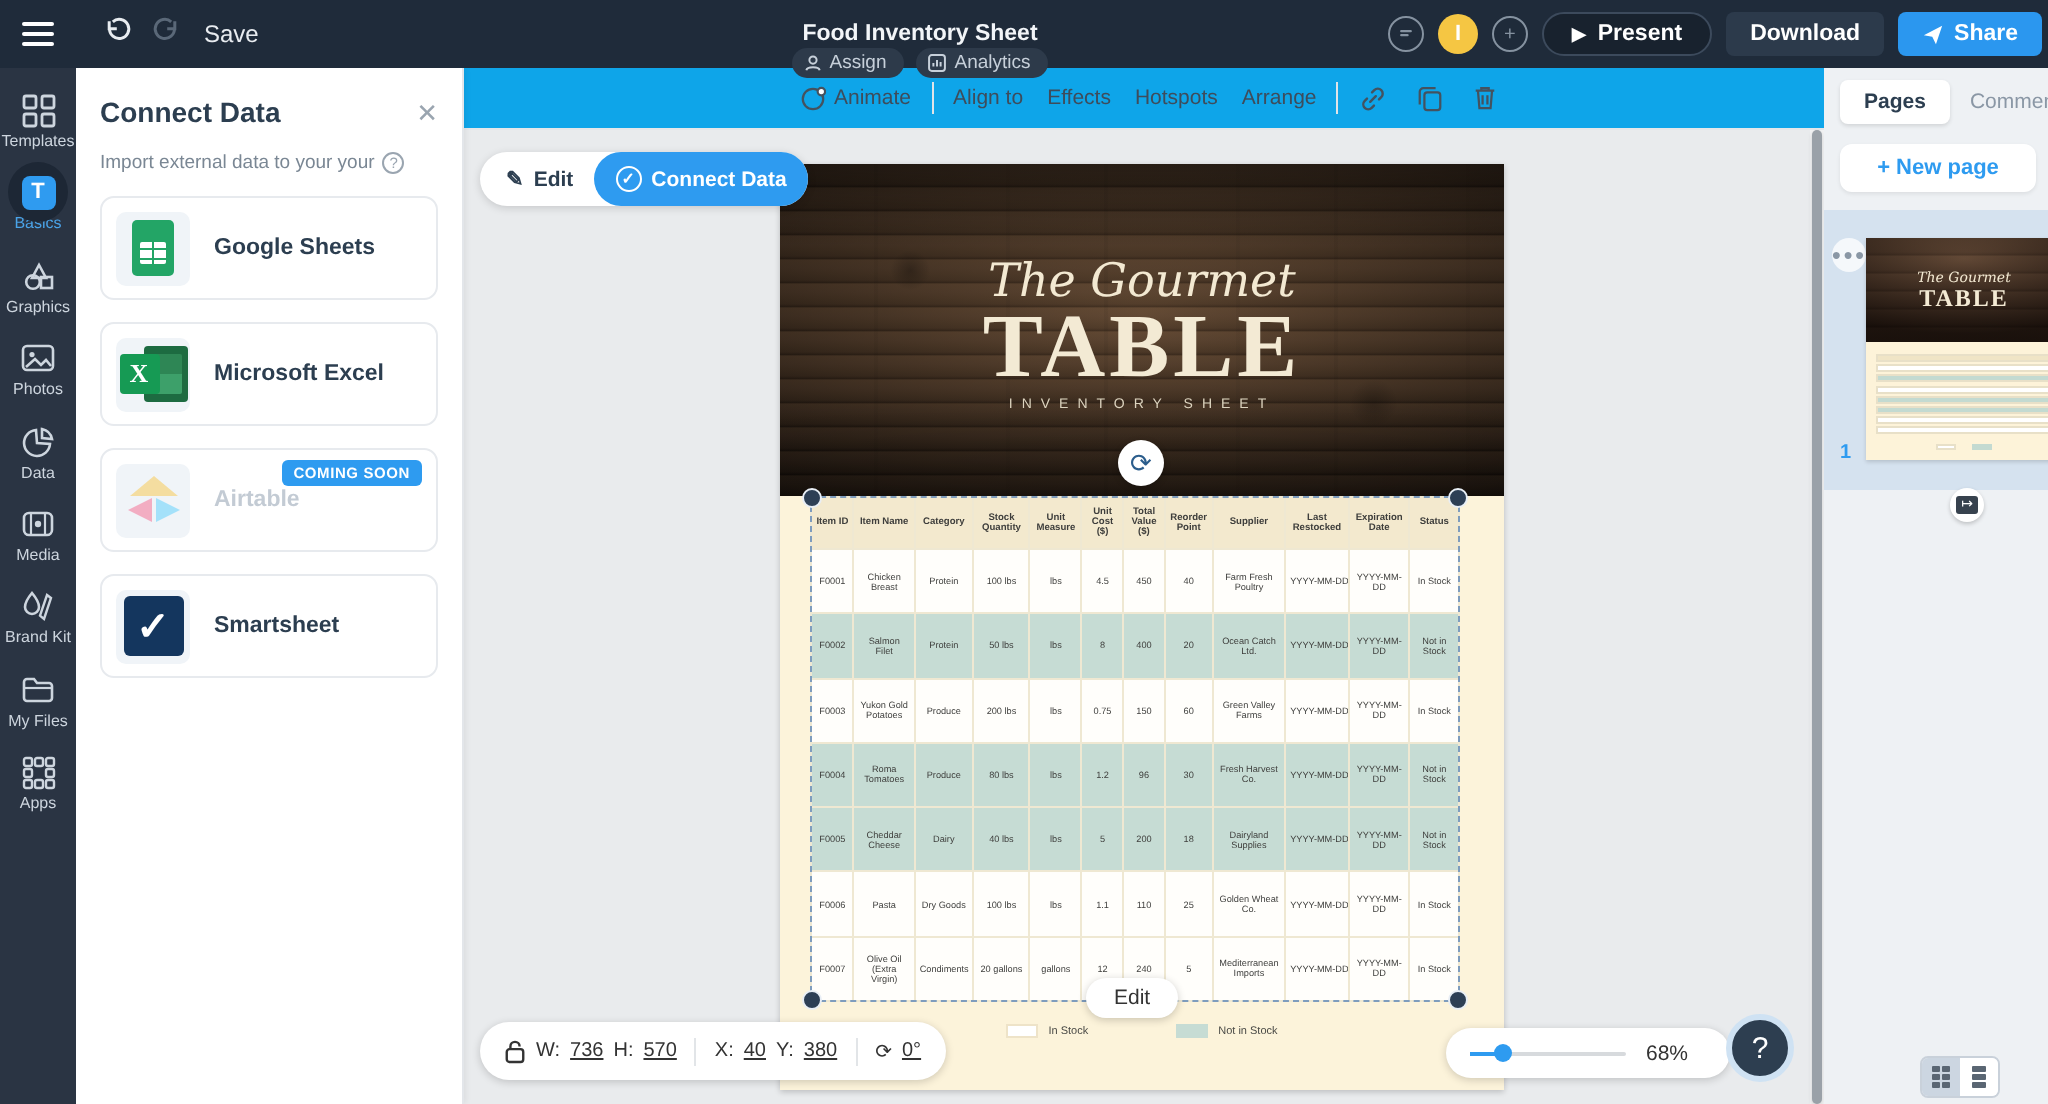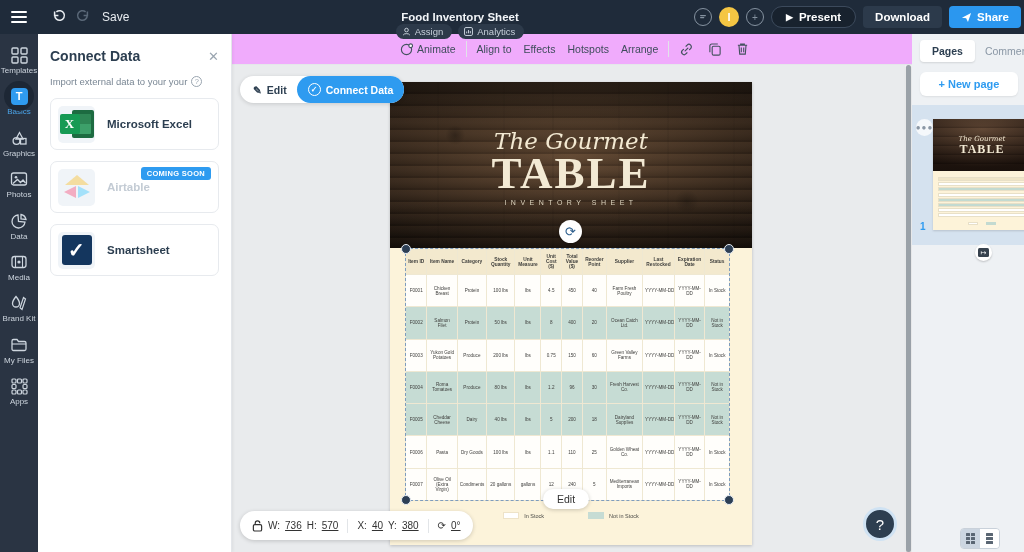--- a/index.html
+++ b/index.html
@@ -59,21 +59,21 @@
   .xl-sheet::before { content:""; position:absolute; left:4px; top:4px; right:3px; bottom:4px; background:
       linear-gradient(#2e8655 50%, #3da06a 50%); border-radius:1px; }
   .xl-x { position:absolute; left:0; top:6px; width:20px; height:20px; background:#169a54; border-radius:2px; color:#fff; font-weight:bold; font-size:13px; display:flex; align-items:center; justify-content:center; font-family:"Liberation Serif",serif; }
   .at-icon { position:relative; width:34px; height:28px; }
   .at-icon i { position:absolute; width:0; height:0; }
   .at-top { left:5px; top:2px; border-left:12px solid transparent; border-right:12px solid transparent; border-bottom:10px solid #fcb400; }
   .at-right { left:18px; top:13px; border-top:6px solid transparent; border-bottom:6px solid transparent; border-left:12px solid #18bfff; }
   .at-left { left:4px; top:13px; border-top:6px solid transparent; border-bottom:6px solid transparent; border-right:12px solid #f82b60; }
   .ss-icon { width:30px; height:30px; background:#14365e; border-radius:3px; display:flex; align-items:center; justify-content:center; color:#fff; font-size:20px; font-weight:bold; }
   
-  .toolbar { position:absolute; left:232px; top:34px; width:680px; height:31px; background:#f0abfc; border-bottom:1px solid #e4e7ea; display:flex; align-items:center; z-index:8; font-size:10.5px; color:#3e4c5b; }
+  .toolbar { position:absolute; left:232px; top:34px; width:680px; height:31px; background:#0ea5e9; border-bottom:1px solid #e4e7ea; display:flex; align-items:center; z-index:8; font-size:10.5px; color:#3e4c5b; }
   .toolbar .grp { display:flex; align-items:center; gap:12px; }
   .tbtn { display:flex; align-items:center; gap:4px; cursor:pointer; white-space:nowrap; }
   .tsep { width:1px; height:16px; background:#e0e4e8; margin:0 10px; }
   .ticon { font-size:13px; color:#44525f; display:flex; align-items:center; }
   
   .canvas { position:absolute; left:232px; top:65px; width:673px; height:487px; background:#e9ebed; overflow:hidden; }
   .vscroll { position:absolute; left:905px; top:65px; width:7px; height:487px; background:#f1f2f3; z-index:9; }
   .vscroll .thumb { position:absolute; left:1px; top:0; width:5px; height:100%; background:#9aa1a8; border-radius:3px; }
   .design { position:absolute; left:158px; top:17px; width:362px; height:463px; background:#fcf3da; box-shadow:0 1px 3px rgba(0,0,0,.2); }
   .wood { position:absolute; left:0; top:0; width:362px; height:166px; overflow:hidden;
@@ -314,20 +314,26 @@
   <div class="panel-head">
     <span class="panel-title">Connect Data</span>
     <span class="panel-close">✕</span>
   </div>
   <div class="panel-sub">
     <span>Import external data to your your</span>
     <span class="q-circ">?</span>
   </div>
   <div class="src-card">
     <div class="src-tile">
+        <div class="gs-icon"></div>
+      </div>
+    <div class="src-name">Google Sheets</div>
+  </div>
+  <div class="src-card">
+    <div class="src-tile">
         <div class="xl-icon">
           <div class="xl-sheet"></div>
           <div class="xl-x">X</div>
         </div>
       </div>
     <div class="src-name">Microsoft Excel</div>
   </div>
   <div class="src-card disabled">
     <div class="badge">COMING SOON</div>
     <div class="src-tile">
@@ -571,20 +577,27 @@
     <span class="sep"></span>
     <span class="lab">X:</span>
       <span class="val">40</span>
     <span class="lab">Y:</span>
       <span class="val">380</span>
     <span class="sep"></span>
     <span>⟳</span>
     <span class="val">0°</span>
   </div>
 
+  <div class="zoom-pill">
+    <div class="z-track">
+        <div class="z-fill"></div>
+        <div class="z-dot"></div>
+      </div>
+    <span class="z-val">68%</span>
+  </div>
   <div class="help-btn">?</div>
 </div>
 <div class="vscroll">
     <div class="thumb"></div>
   </div>
 
 <div class="rpanel">
   <div class="rtabs">
     <span class="rtab-active">Pages</span>
     <span class="rtab">Comments</span>

